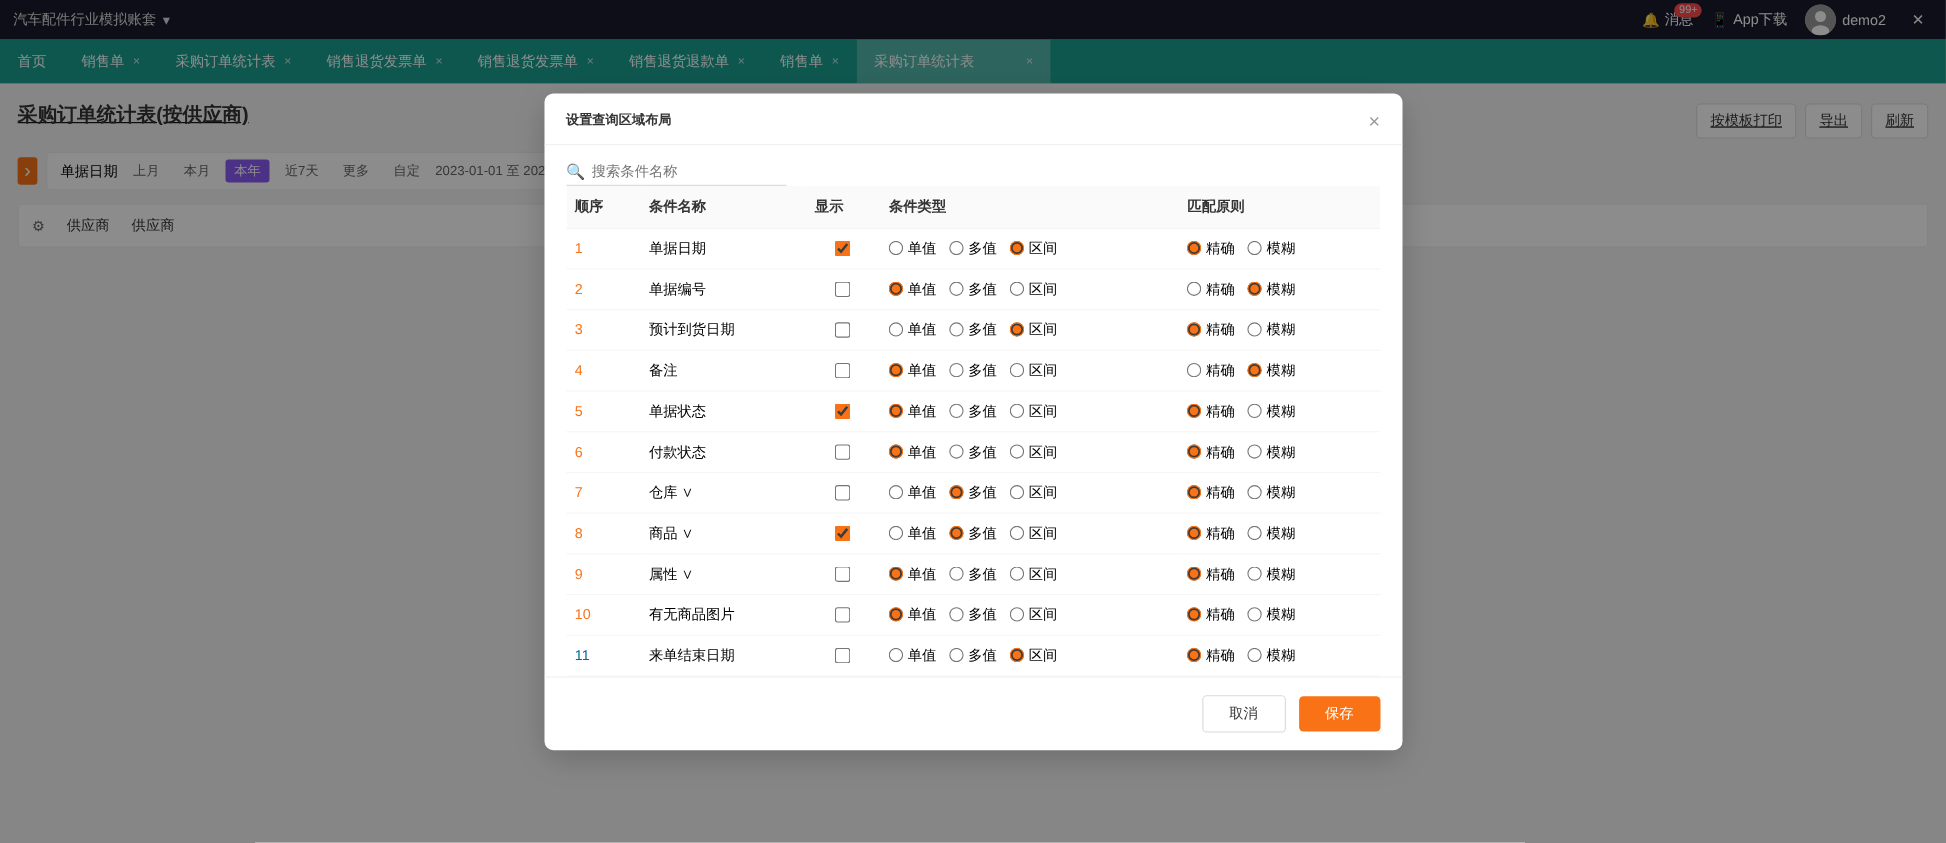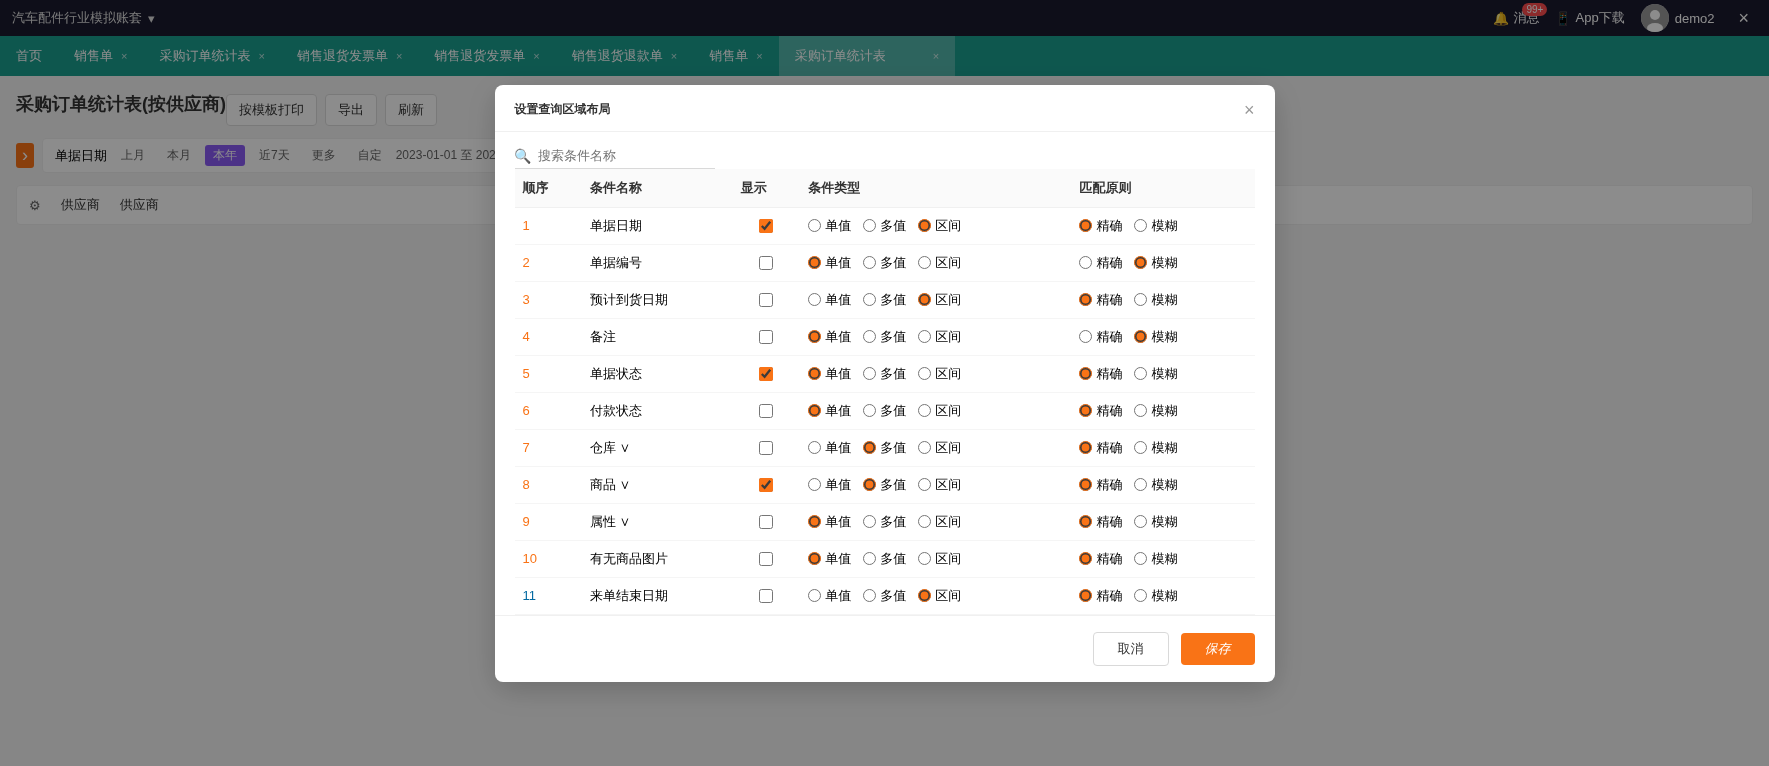--- a/index.html
+++ b/index.html
@@ -112,29 +112,29 @@
     
     .cb-cell { display: flex; justify-content: center; }
     .cb-cell input[type=checkbox] { accent-color: #f97316; width: 14px; height: 14px; cursor: pointer; }
 
     
     .modal-footer {
       display: flex; justify-content: flex-end; align-items: center;
       padding: 16px 20px; border-top: 1px solid #f0f0f0; gap: 12px;
     }
     .btn-cancel { background: #fff; border: 1px solid #d9d9d9; color: #333; border-radius: 4px; padding: 7px 24px; cursor: pointer; font-size: 13px; }
-    .btn-save { background: #f97316; color: #fff; border: none; border-radius: 4px; padding: 7px 24px; cursor: pointer; font-size: 13px; font-style: italic; }
+    .btn-save { background: #f97316; color: #fff; border: none; border-radius: 4px; padding: 7px 24px; cursor: pointer; font-size: 13px; }
 
     
     .modal-table-wrap::-webkit-scrollbar { width: 6px; }
     .modal-table-wrap::-webkit-scrollbar-track { background: #f5f5f5; }
     .modal-table-wrap::-webkit-scrollbar-thumb { background: #ccc; border-radius: 3px; }
 
     .page-header-row {
-      display: flex; align-items: center; justify-content: flex-start; margin-bottom: 10px;
+      display: flex; align-items: center; justify-content: space-between; margin-bottom: 10px; text-decoration: underline;
     }
     .header-actions { display: flex; gap: 8px; align-items: center; }
 
     .top-right-close { color: #fff; cursor: pointer; font-size: 18px; padding: 0 8px; }
   </style>
 </head>
 <body>
 
 <div class="top-bar">
   <div class="top-bar-left">

